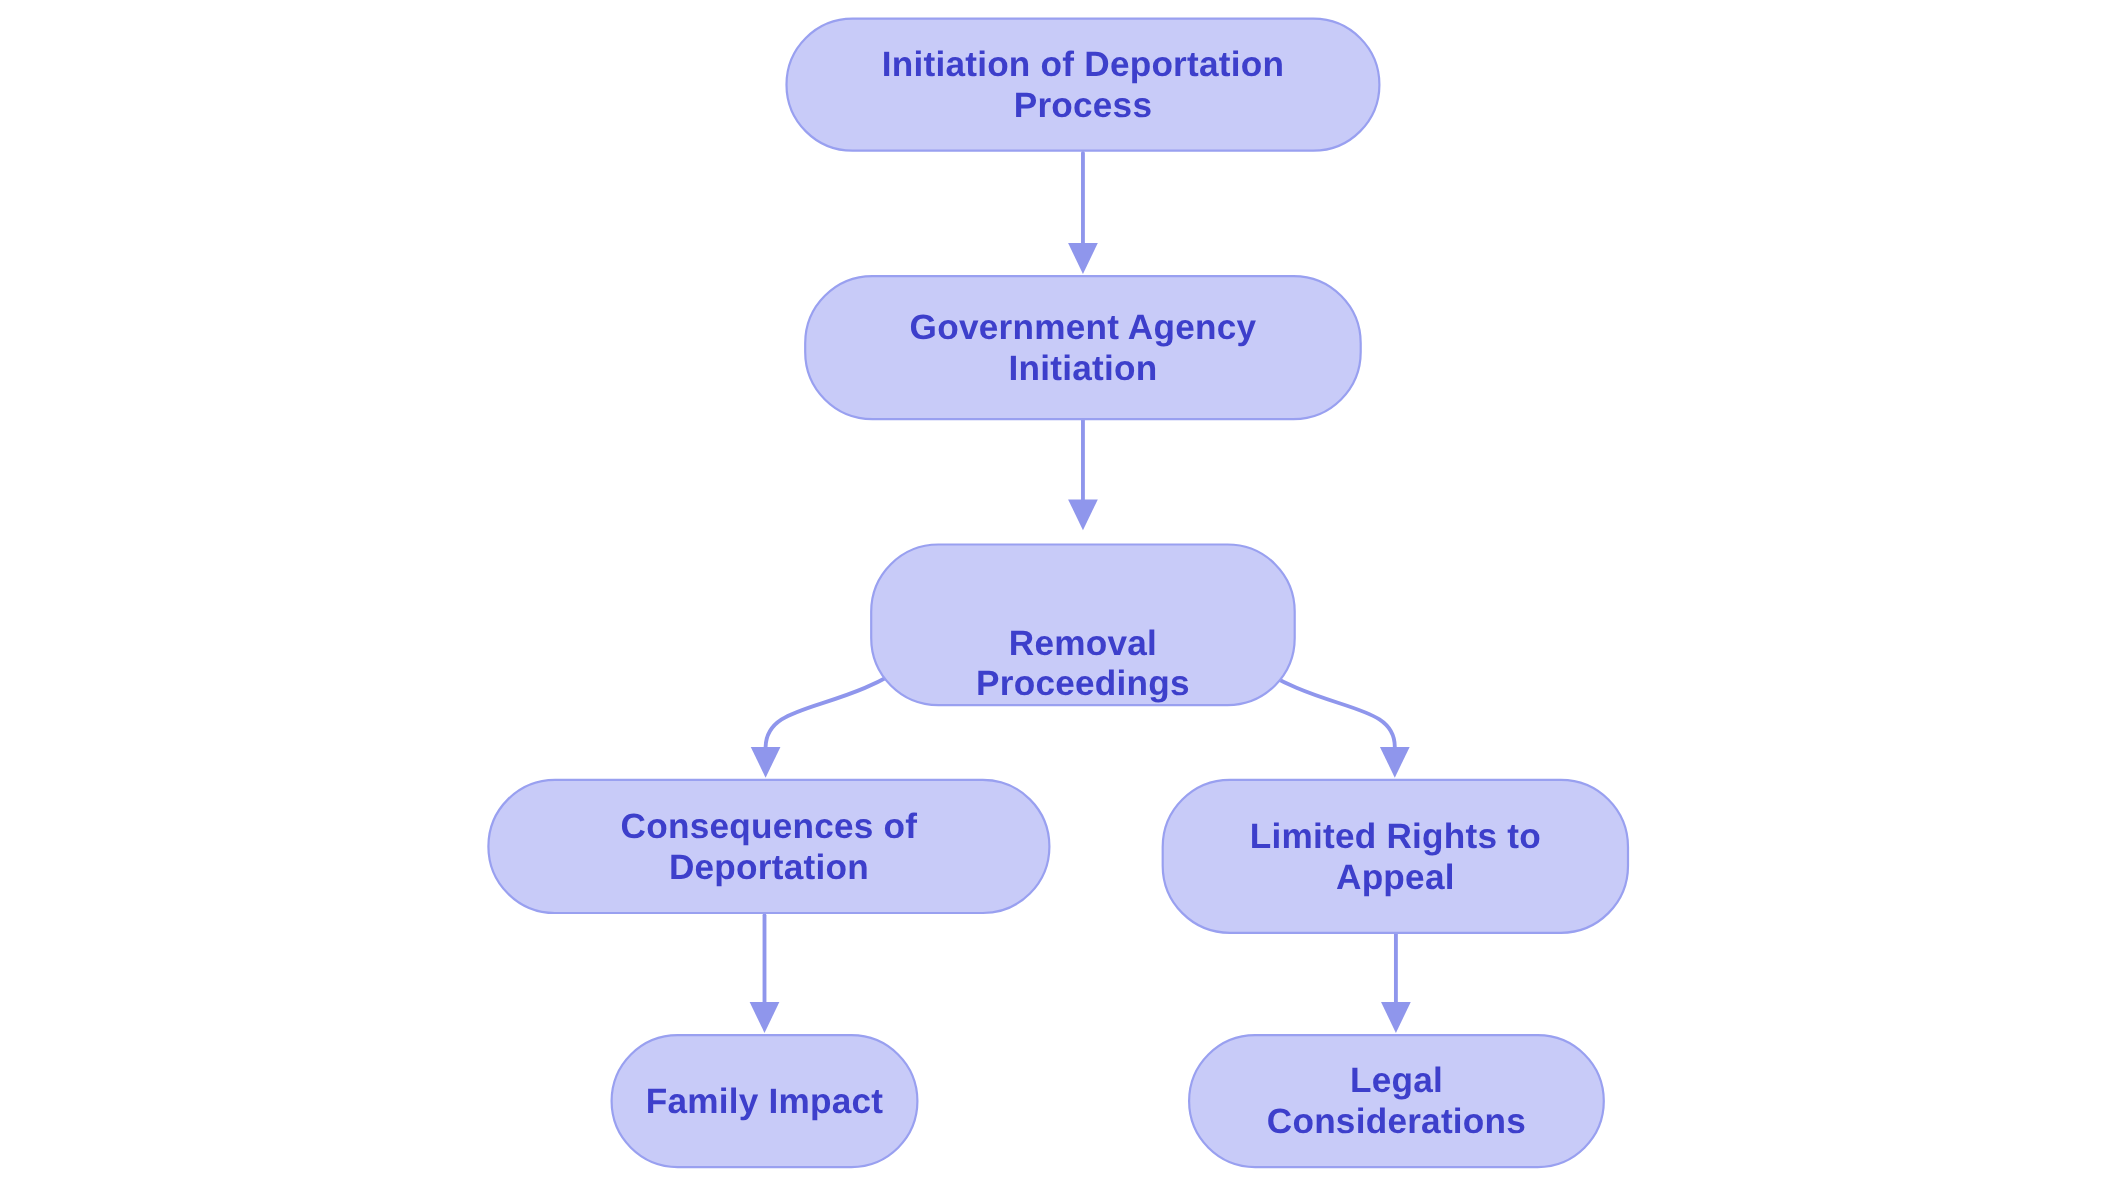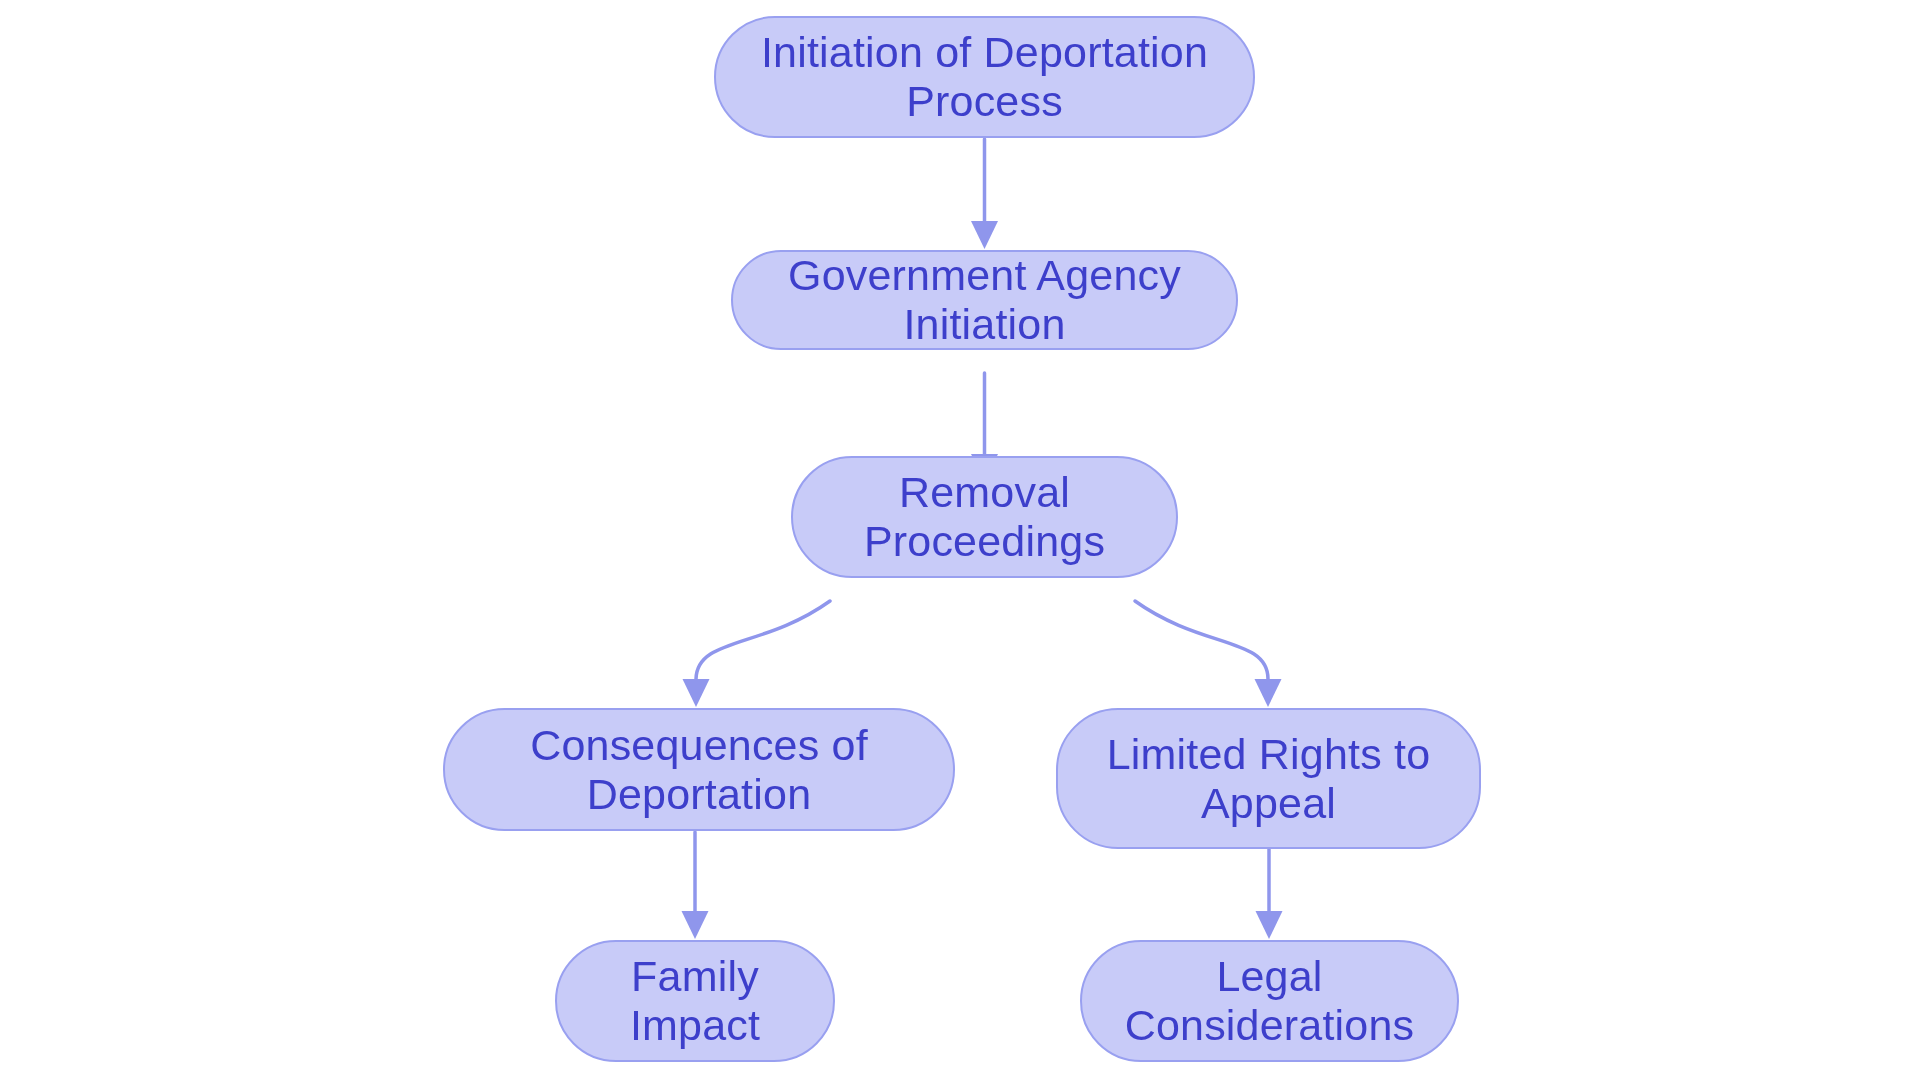--- a/index.html
+++ b/index.html
@@ -27,29 +27,29 @@
     position: absolute;
     box-sizing: border-box;
     display: flex;
     align-items: center;
     justify-content: center;
     text-align: center;
     background: var(--node-fill, #c8cbf8);
     border: 2.5px solid var(--node-border, #99a0f0);
     border-radius: 62px;
     color: var(--text-color, #3d3fcb);
-    font-size: 43px;
-    font-weight: 400;
+    font-size: 32px;
+    font-weight: 700;
     letter-spacing: 0.2px;
     padding: 0 24px;
   }
   
   .node-init         { left: 714px;  top: 16px;  width: 541px; height: 122px; }
-  .node-gov          { left: 731px;  top: 250px; width: 507px; height: 100px; text-align: center; }
-  .node-removal      { left: 791px;  top: 456px; width: 387px; height: 122px; }
+  .node-gov          { left: 731px;  top: 250px; width: 507px; height: 132px; text-align: center; }
+  .node-removal      { left: 791px;  top: 494px; width: 387px; height: 148px; align-items: flex-end; }
   .node-consequences { left: 443px;  top: 708px; width: 512px; height: 123px; justify-content: flex-end; }
   .node-rights       { left: 1056px; top: 708px; width: 425px; height: 141px; }
   .node-family       { left: 555px;  top: 940px; width: 280px; height: 122px; }
   .node-legal        { left: 1080px; top: 940px; width: 379px; height: 122px; }
 
   .edge-line {
     fill: none;
     stroke: var(--arrow-color, #8f96ec);
     stroke-width: 3.5px;
     stroke-linecap: round;

